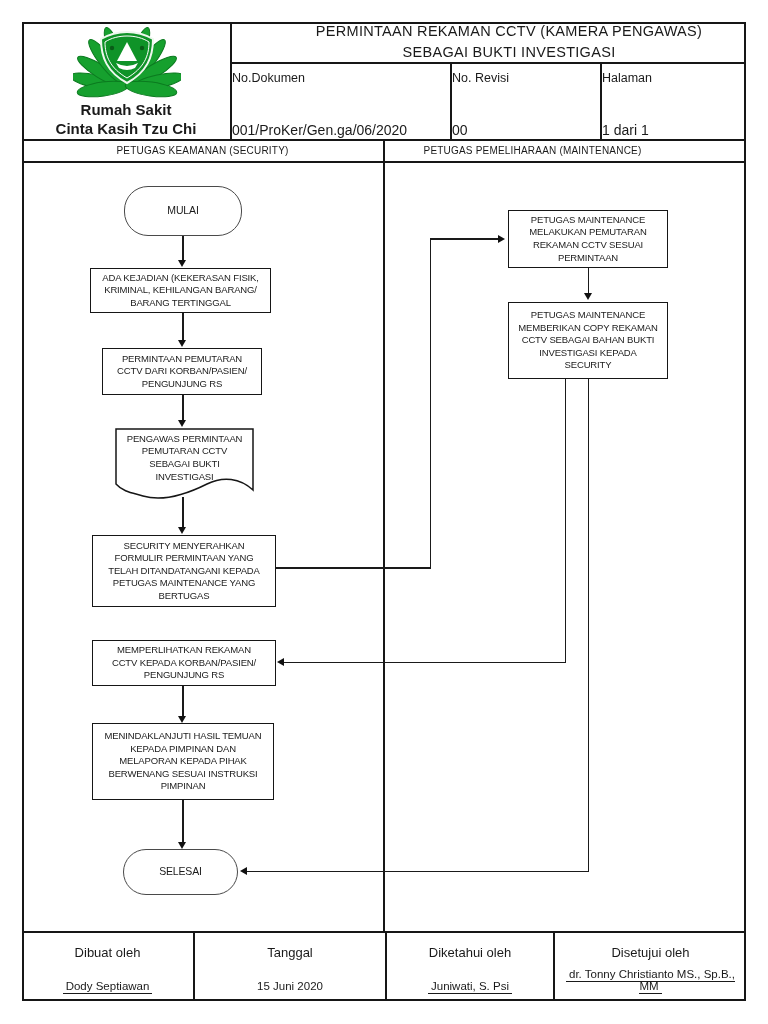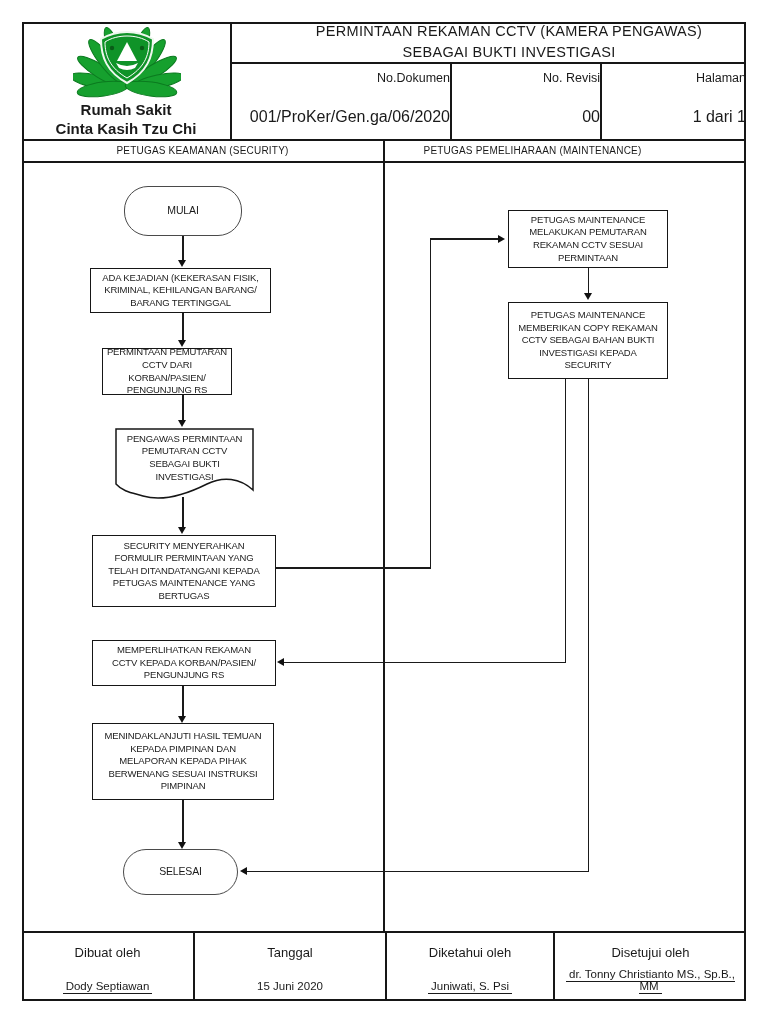--- a/index.html
+++ b/index.html
@@ -8,23 +8,23 @@
   .abs{position:absolute;}
   
   .ln{position:absolute;background:#161616;}
   .outer-border{position:absolute;left:22px;top:22px;width:724px;height:979px;
                 border:2px solid #161616;box-sizing:border-box;background:transparent;}
   
   .center{display:flex;align-items:center;justify-content:center;text-align:center;}
   .pre{white-space:pre-line;}
   .title{font-size:14.5px;line-height:1.45;letter-spacing:.3px;}
   .hosp{font-size:15px;line-height:1.3;font-weight:bold;}
-  .fieldcell{display:flex;flex-direction:column;justify-content:space-between;text-align:right;box-sizing:border-box;}
+  .fieldcell{display:flex;flex-direction:column;justify-content:space-between;text-align:left;box-sizing:border-box;}
   .fieldlabel{font-size:12.5px;padding-top:8px;}
-  .fieldvalue{font-size:16px;padding-bottom:14px;}
+  .fieldvalue{font-size:14px;padding-bottom:2px;}
   .band{font-size:10px;letter-spacing:.2px;}
   
   .node{position:absolute;border:1.5px solid #161616;background:#ffffff;box-sizing:border-box;}
   .flow-label{font-size:9.5px;line-height:1.32;letter-spacing:-.15px;white-space:pre-line;
               width:100%;height:100%;display:flex;align-items:center;justify-content:center;text-align:center;}
   .terminator{border:1px solid #4a4a4a;border-radius:24px;}
   .cl-h{position:absolute;height:1.5px;background:#1a1a1a;}
   .cl-v{position:absolute;width:1.5px;background:#1a1a1a;}
   .ah-down{position:absolute;width:0;height:0;border-left:4.5px solid transparent;
            border-right:4.5px solid transparent;border-top:7.5px solid #111;}
@@ -102,21 +102,21 @@
   <div class="node terminator" style="left:124px;top:186px;width:118px;height:50px;">
     <div class="flow-label" style="font-size:10.5px;">MULAI</div>
   </div>
 
   <div class="node" style="left:90px;top:268px;width:181px;height:45px;">
     <div class="flow-label">ADA KEJADIAN (KEKERASAN FISIK,
 KRIMINAL, KEHILANGAN BARANG/
 BARANG TERTINGGAL</div>
   </div>
 
-  <div class="node" style="left:102px;top:348px;width:130px;height:47px;">
+  <div class="node" style="left:102px;top:348px;width:160px;height:47px;">
     <div class="flow-label">PERMINTAAN PEMUTARAN
 CCTV DARI KORBAN/PASIEN/
 PENGUNJUNG RS</div>
   </div>
 
   <div class="abs" style="left:115px;top:428px;width:139px;height:74px;">
     <svg width="139" height="74" viewBox="0 0 139 74" style="position:absolute;left:0;top:0;">
       <path d="M1,1 H138 V62 C125,50 108,48 92,56 C72,66 48,74 28,68 C18,65 8,64 1,56 Z" fill="#ffffff" stroke="#161616" stroke-width="1.5"></path>
     </svg>
     <div class="flow-label" style="position:absolute;left:0;top:2px;height:56px;">PENGAWAS PERMINTAAN

